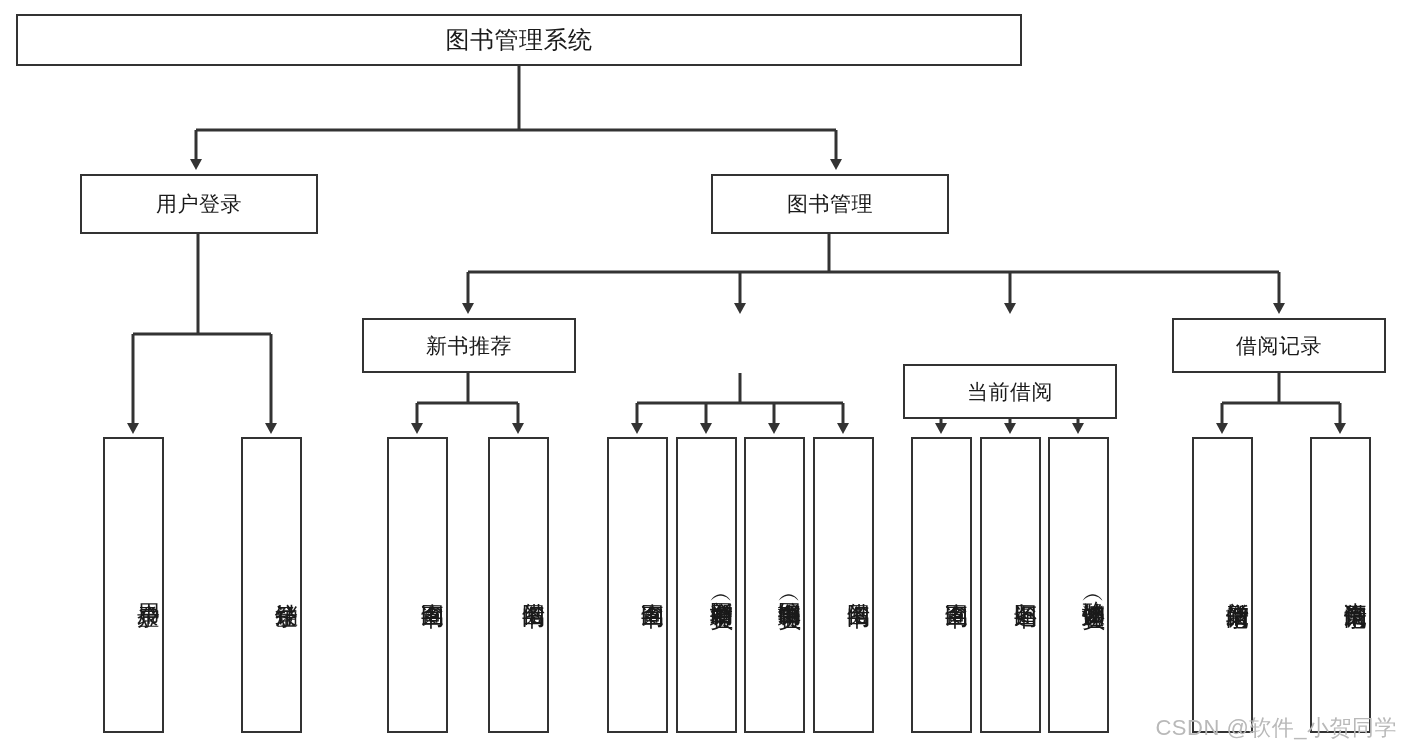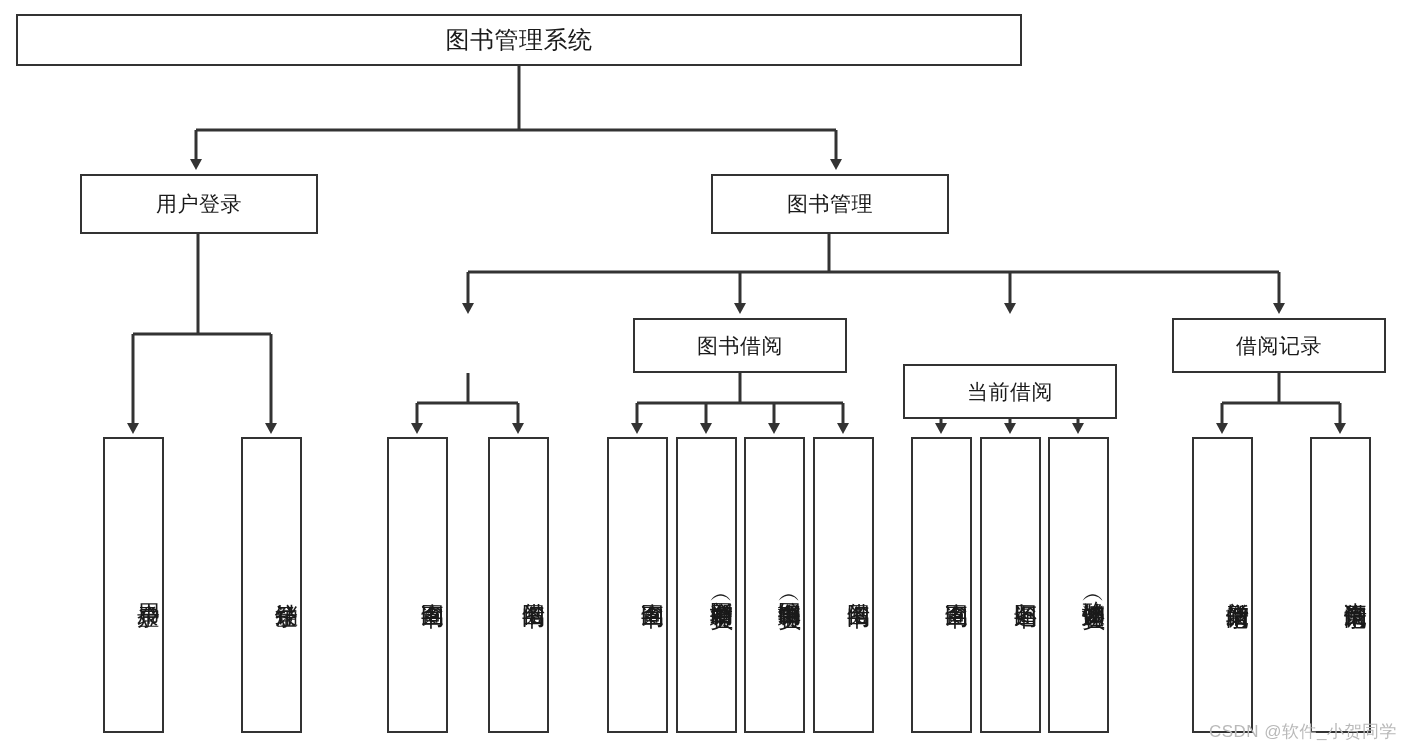--- a/index.html
+++ b/index.html
@@ -58,21 +58,21 @@
     display: block;
   }
   .node.vert .lbl {
     writing-mode: vertical-rl;
     text-orientation: upright;
   }
   #watermark {
     position: absolute;
     right: 8px;
     bottom: 4px;
-    font-size: 17px;
+    font-size: 22px;
     color: #b9b9b9;
     z-index: 5;
     white-space: nowrap;
     letter-spacing: 0.5px;
   }
 </style>
 </head>
 <body>
 
 <div id="canvas">
@@ -132,22 +132,22 @@
     <span class="lbl">图书管理系统</span>
   </div>
 
   <div class="node horiz" style="left:80px; top:174px; width:238px; height:60px;">
     <span class="lbl">用户登录</span>
   </div>
   <div class="node horiz" style="left:711px; top:174px; width:238px; height:60px;">
     <span class="lbl">图书管理</span>
   </div>
 
-  <div class="node horiz" style="left:633px; top:318px; width:214px; height:55px;">
-    <span class="lbl">图书借阅</span>
+  <div class="node horiz" style="left:362px; top:318px; width:214px; height:55px;">
+    <span class="lbl">新书推荐</span>
   </div>
   <div class="node horiz" style="left:903px; top:318px; width:214px; height:55px;margin-top:46px;">
     <span class="lbl">当前借阅</span>
   </div>
   <div class="node horiz" style="left:1172px; top:318px; width:214px; height:55px;">
     <span class="lbl">借阅记录</span>
   </div>
 
   <div class="node vert" style="left:103px; top:437px; width:61px; height:296px;">
     <span class="lbl">用户登录</span>

